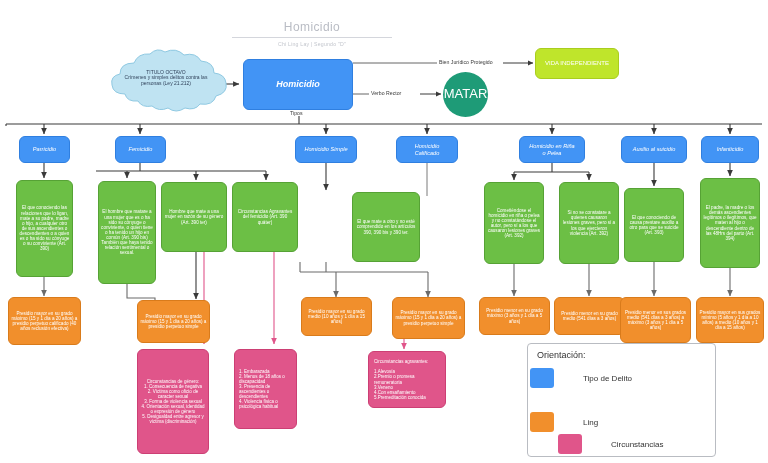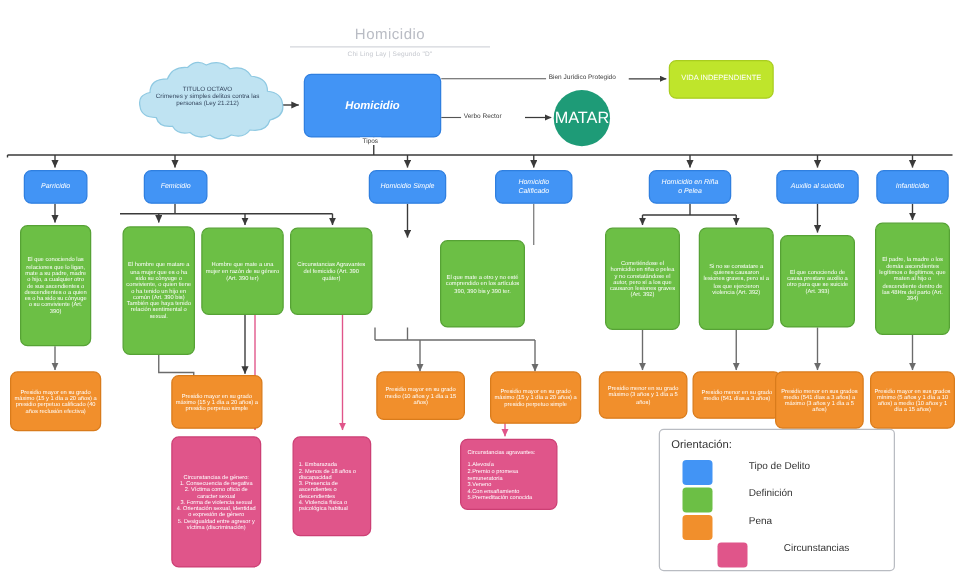--- a/index.html
+++ b/index.html
@@ -34,21 +34,21 @@
   #doc-sub{font-size:5.2px;color:#c3c6cd;padding-top:3px;letter-spacing:.2px;}
 
   
   .edge-label{position:absolute;font-size:5.2px;color:#3b3b3b;background:#fff;
               padding:0 2px;white-space:nowrap;}
 
   
   #legend{position:absolute;left:527px;top:343px;width:187px;height:112px;
           background:#ffffff;border:1px solid #b9bcc2;border-radius:4px;}
   #legend-title{position:absolute;left:9px;top:6px;font-size:9px;color:#333;}
-  .lg-row{position:absolute;left:18px;display:flex;}
+  .lg-row{position:absolute;left:2px;display:flex;align-items:center;}
   .lg-sw{width:24px;height:20px;border-radius:3px;}
   .lg-tx{margin-left:29px;font-size:8px;color:#333;white-space:nowrap;}
 </style>
 </head>
 <body>
 
 <div id="canvas">
 
   <svg id="wires" viewBox="0 0 768 463">
     <defs>
@@ -264,27 +264,23 @@
 5.Premeditación conocida</span>
   </div>
 
   <div id="legend">
     <div id="legend-title">Orientación:</div>
 
     <div class="lg-row" style="top:24px;">
       <div class="lg-sw" style="background:#4294f5;"></div>
       <div class="lg-tx">Tipo de Delito</div>
     </div>
-    <div class="lg-row" style="top:46px;">
-      <div class="lg-sw" style="background:#6cbf45;"></div>
-      <div class="lg-tx">Definición</div>
-    </div>
     <div class="lg-row" style="top:68px;">
       <div class="lg-sw" style="background:#f18f2c;"></div>
-      <div class="lg-tx">Pena</div>
+      <div class="lg-tx">Ling</div>
     </div>
     <div class="lg-row" style="top:90px;padding-left:28px;">
       <div class="lg-sw" style="background:#e0558a;"></div>
       <div class="lg-tx">Circunstancias</div>
     </div>
   </div>
 
 </div>
 
 </body></html>

